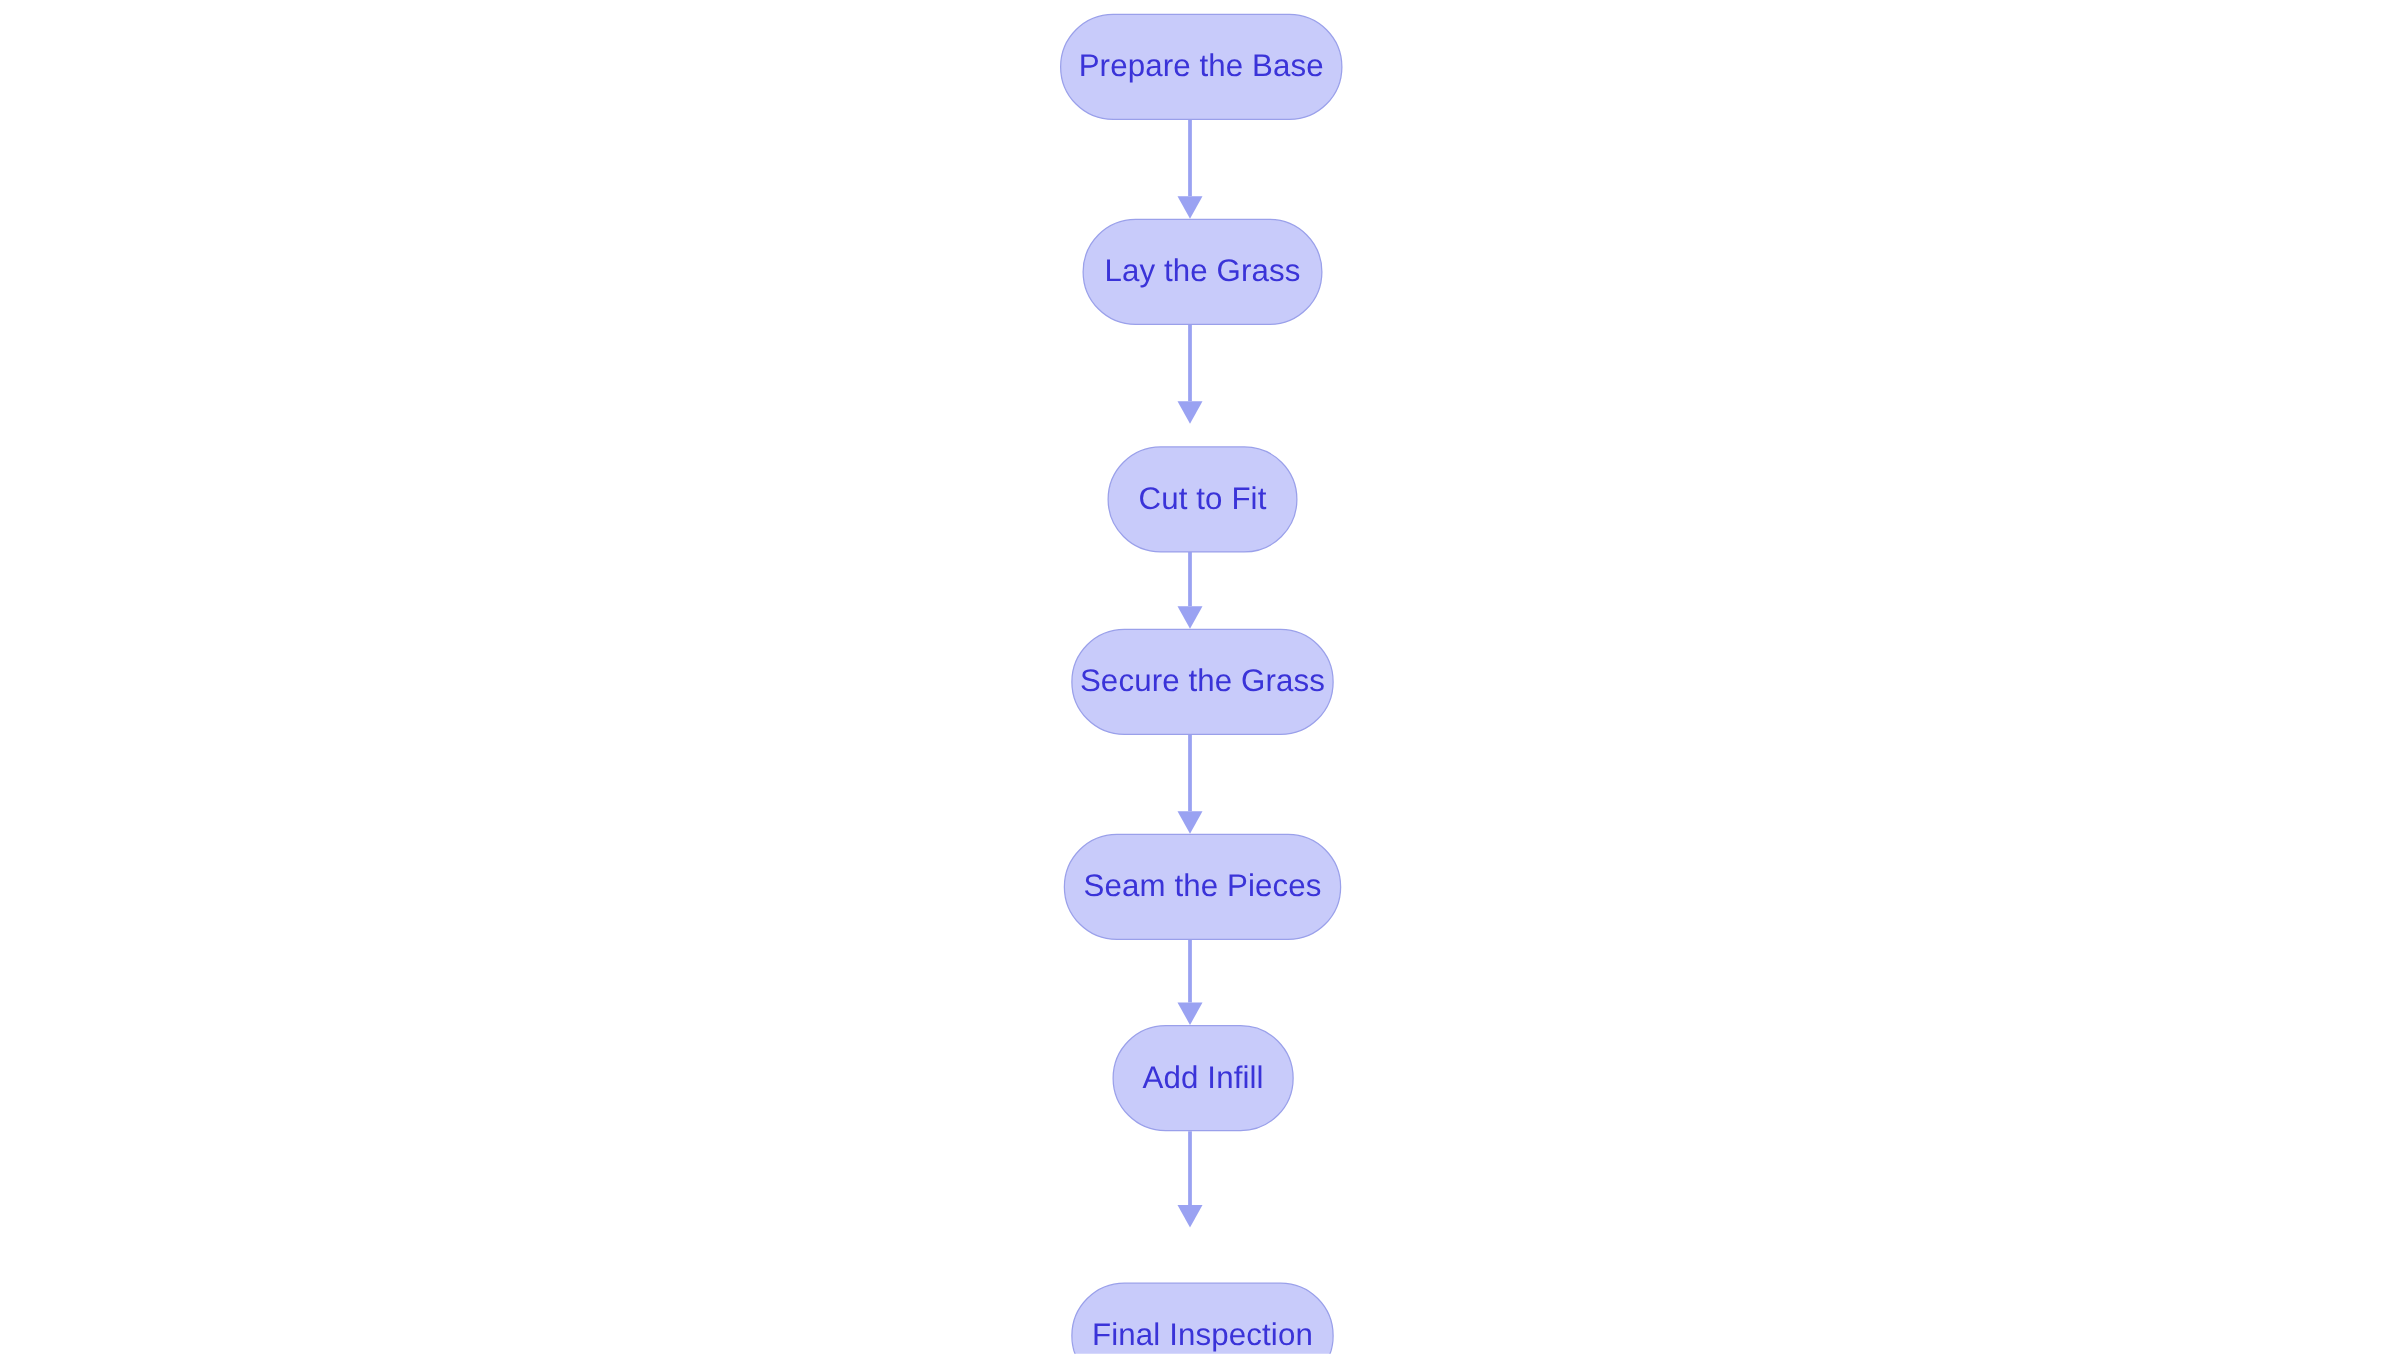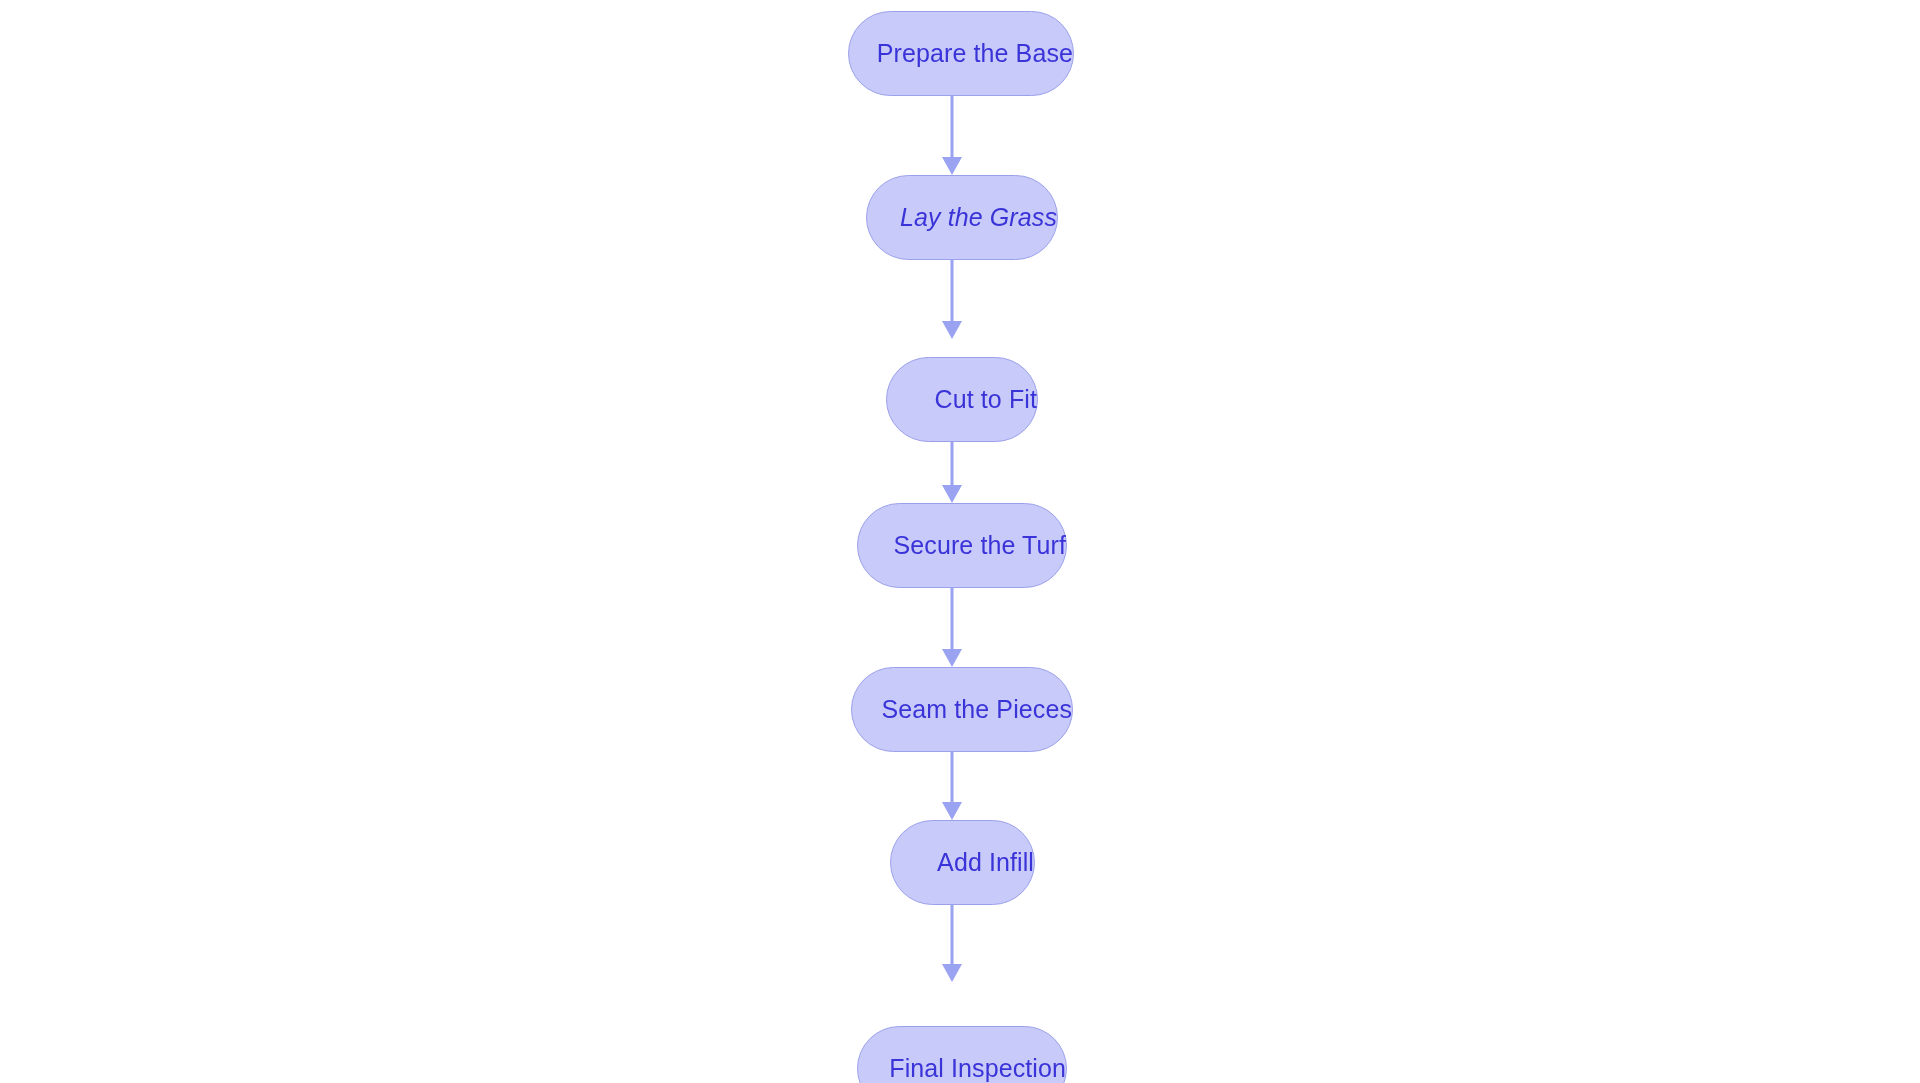--- a/index.html
+++ b/index.html
@@ -25,21 +25,21 @@
 
   
   .node {
     position: absolute;
     box-sizing: border-box;
     background: #c8cbfa;
     border: 1.5px solid #9aa0ea;
     border-radius: 999px;
     display: flex;
     align-items: center;
-    justify-content: flex-end;
+    justify-content: center;
     z-index: 2;
   }
 
   .node-label {
     color: #3a33d8;
     font-family: "Liberation Sans", "DejaVu Sans", sans-serif;
     font-size: 25px;
     font-weight: 400;
     letter-spacing: 0.1px;
     line-height: 1;
@@ -104,28 +104,28 @@
       <div class="connector" style="left: 942px; top: 905px; width: 20px; height: 77px;">
         <div class="connector-line" style="height: 59px;"></div>
         <div class="connector-head"></div>
       </div>
     </div>
 
   <div id="node-layer">
       <div class="node" style="left: 848px; top: 11px; width: 226px; height: 85px;">
         <span class="node-label">Prepare the Base</span>
       </div>
-      <div class="node" style="left: 866px; top: 175px; width: 192px; height: 85px; font-style: italic;">
+      <div class="node" style="left: 866px; top: 175px; width: 192px; height: 85px;">
         <span class="node-label">Lay the Grass</span>
       </div>
       <div class="node" style="left: 886px; top: 357px; width: 152px; height: 85px;">
         <span class="node-label">Cut to Fit</span>
       </div>
       <div class="node" style="left: 857px; top: 503px; width: 210px; height: 85px;">
-        <span class="node-label">Secure the Turf</span>
+        <span class="node-label">Secure the Grass</span>
       </div>
       <div class="node" style="left: 851px; top: 667px; width: 222px; height: 85px;">
         <span class="node-label">Seam the Pieces</span>
       </div>
       <div class="node" style="left: 890px; top: 820px; width: 145px; height: 85px;">
         <span class="node-label">Add Infill</span>
       </div>
       <div class="node" style="left: 857px; top: 982px; width: 210px; height: 85px; margin-top: 44px;">
         <span class="node-label">Final Inspection</span>
       </div>

